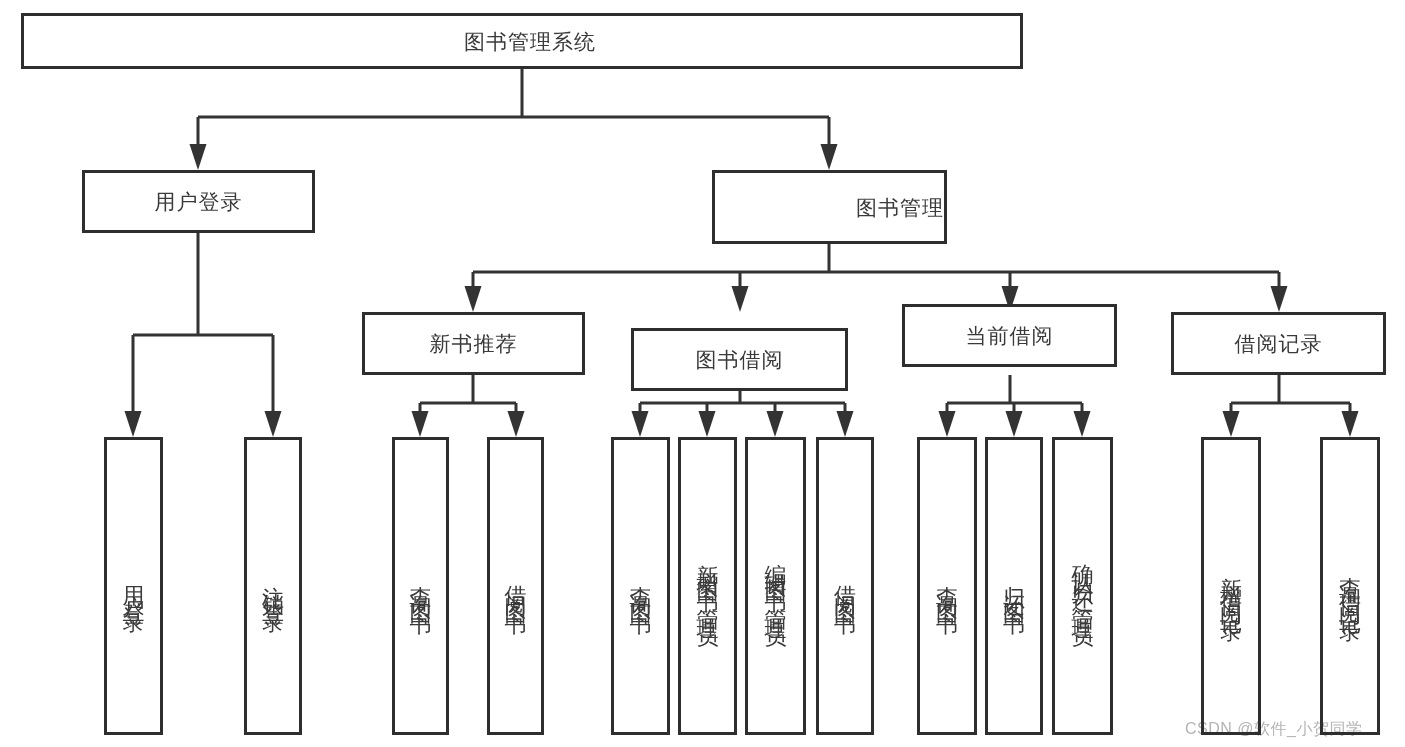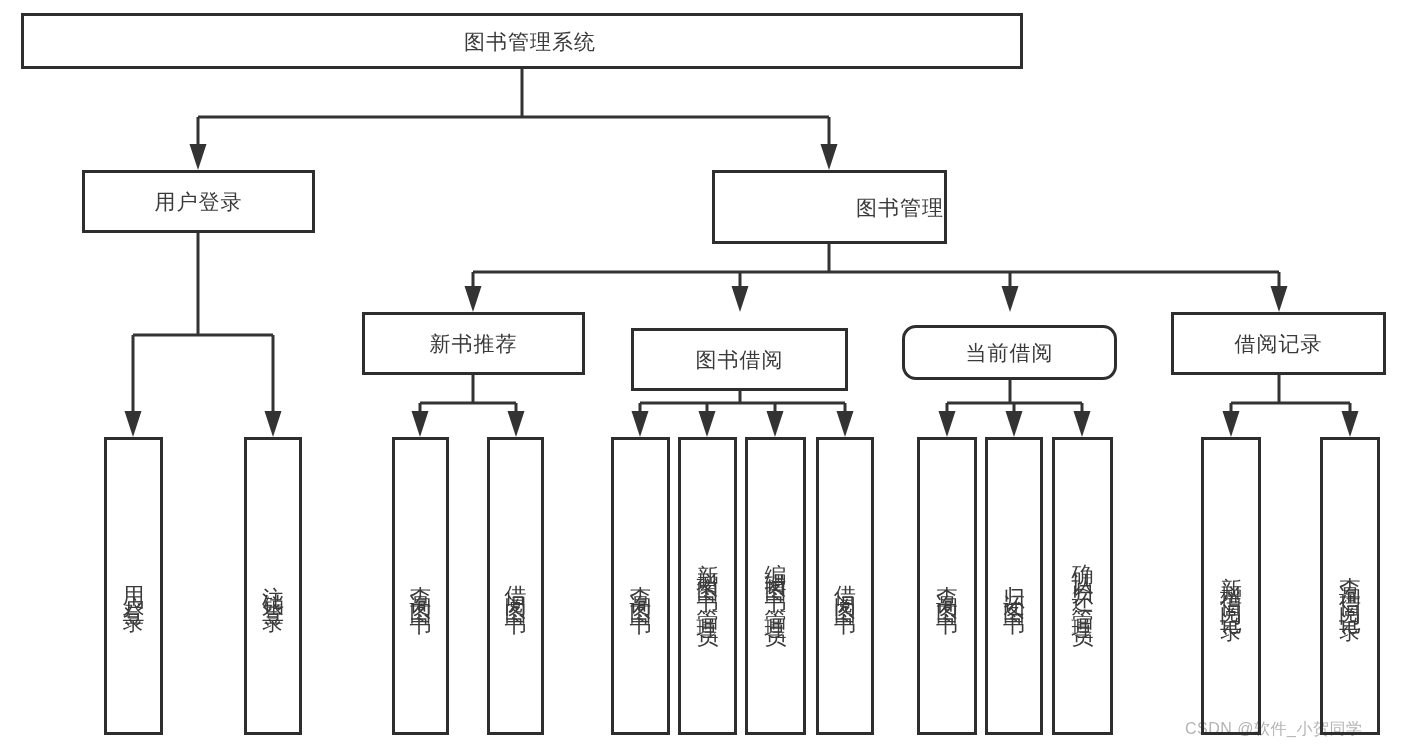--- a/index.html
+++ b/index.html
@@ -120,21 +120,21 @@
   <div class="node hbox" style="left:712px; top:170px; width:235px; height:74px;justify-content:flex-end;">
     <span>图书管理</span>
   </div>
 
   <div class="node hbox" style="left:362px; top:312px; width:223px; height:63px;">
     <span>新书推荐</span>
   </div>
   <div class="node hbox" style="left:631px; top:328px; width:217px; height:63px;">
     <span>图书借阅</span>
   </div>
-  <div class="node hbox" style="left:902px; top:325px; width:215px; height:55px;border-radius:14px;">
+  <div class="node hbox" style="left:902px; top:304px; width:215px; height:63px;">
     <span>当前借阅</span>
   </div>
   <div class="node hbox" style="left:1171px; top:312px; width:215px; height:63px;">
     <span>借阅记录</span>
   </div>
 
   <div class="node vbox" style="left:104px; top:437px; width:59px; height:298px;">
     <span>用户登录</span>
   </div>
   <div class="node vbox" style="left:244px; top:437px; width:58px; height:298px;">

